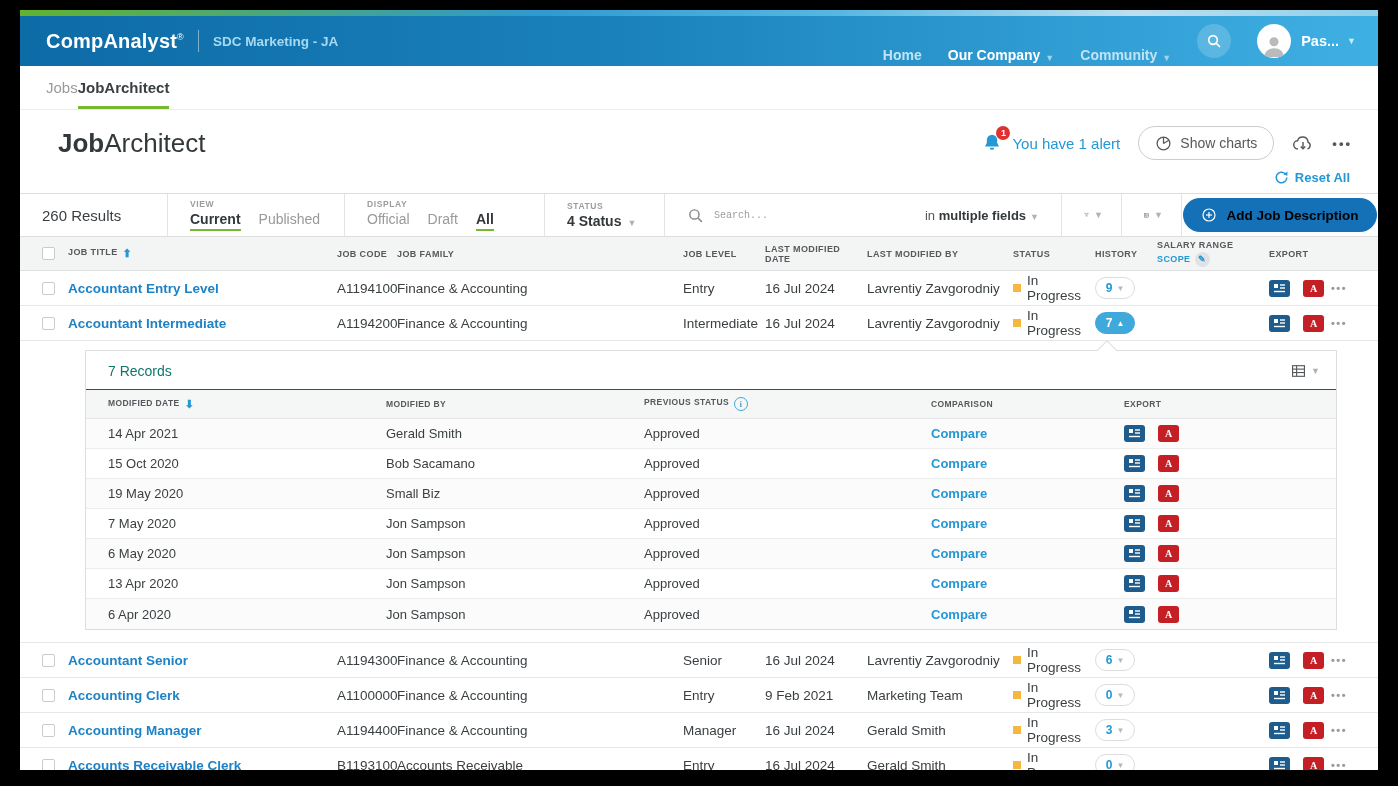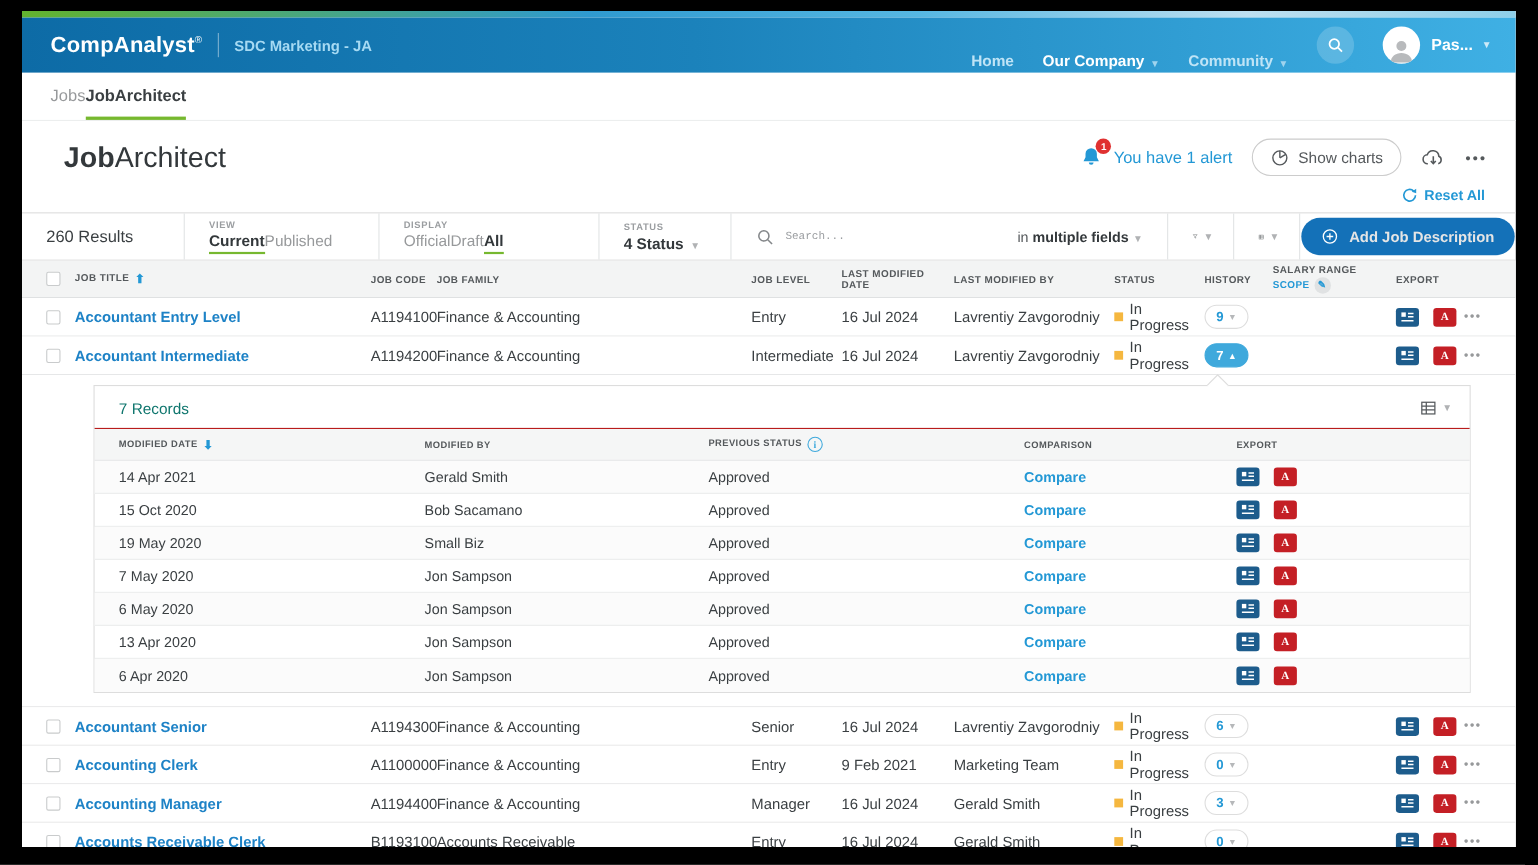--- a/index.html
+++ b/index.html
@@ -44,35 +44,35 @@
   .icon-btn { color:#55595c; cursor:pointer; display:flex; align-items:center; }
   .more-dots { color:#55595c; font-size:13px; letter-spacing:2px; font-weight:bold; cursor:pointer; }
   .reset-row { display:flex; justify-content:flex-end; padding:10px 28px 8px 0; }
   .reset-link { display:flex; align-items:center; gap:6px; color:#2398d5; font-size:13px; font-weight:bold; cursor:pointer; }
 
   
   .toolbar { height:44px; border-top:1px solid #ddd; border-bottom:1px solid #ddd; display:flex; align-items:stretch; }
   .tb-sec { display:flex; flex-direction:column; justify-content:center; border-right:1px solid #e2e4e5; padding:0 18px 0 22px; }
   .tb-label { font-size:8.5px; font-weight:bold; letter-spacing:.6px; color:#9a9da0; margin-bottom:2px; }
   .tb-results { justify-content:center; font-size:15px; color:#3a3f42; width:148px; }
-  .tb-opts { display:flex; gap:0; font-size:14px; align-items:baseline; }
+  .tb-opts { display:flex; gap:18px; font-size:14px; align-items:baseline; }
   .opt { color:#97999b; cursor:pointer; padding-bottom:2px; border-bottom:2px solid transparent; }
   .opt.active { color:#33383b; font-weight:bold; border-bottom-color:#76b82f; }
   .tb-status-val { font-size:14px; color:#33383b; font-weight:bold; cursor:pointer; }
   .tb-status-val .caret { font-size:9px; color:#b0b2b4; margin-left:6px; font-weight:normal; }
   .tb-search { flex:1; flex-direction:row; align-items:center; display:flex; gap:10px; }
   .tb-search input { border:none; outline:none; font-size:10px; color:#3a3f42; flex:1; font-family:Liberation Mono, monospace; }
   .tb-search input::placeholder { color:#9a9da0; }
   .scope { font-size:13px; color:#55595c; white-space:nowrap; cursor:pointer; margin-right:4px; }
   .scope b { color:#33383b; }
   .scope .caret { font-size:9px; color:#b0b2b4; margin-left:4px; }
   .tb-icon { width:60px; flex-direction:row; align-items:center; justify-content:center; display:flex; gap:5px; color:#55595c; cursor:pointer; }
   .tb-icon .caret { font-size:9px; color:#b0b2b4; }
   .tb-add { border-right:none; flex-direction:row; align-items:center; justify-content:center; width:196px; padding:0; }
-  .add-btn { display:flex; align-items:center; gap:9px; background:#1471b8; color:#e5e5e5; font-size:13.5px; font-weight:bold; border:none; border-radius:17px; height:34px; padding:0 18px; cursor:pointer; font-family:"Liberation Sans",sans-serif; }
+  .add-btn { display:flex; align-items:center; gap:9px; background:#1471b8; color:#000000; font-size:13.5px; font-weight:bold; border:none; border-radius:17px; height:34px; padding:0 18px; cursor:pointer; font-family:"Liberation Sans",sans-serif; }
 
   
   .grid { display:grid; grid-template-columns:26px 269px 60px 286px 82px 102px 146px 82px 62px 112px 62px 40px; align-items:center; padding-left:22px; }
   .thead { height:34px; background:#f3f4f4; border-bottom:1px solid #dfe1e2; font-size:9px; font-weight:bold; letter-spacing:.4px; color:#55595c; }
   .th { display:flex; align-items:flex-start; gap:5px; }
   .sort-up, .sort-down { color:#2398d5; font-size:11px; font-weight:bold; }
   .th-salary { flex-direction:column; gap:1px; align-items:flex-start; line-height:1.2; }
   .scope-line { display:flex; align-items:center; gap:4px; color:#2398d5; cursor:pointer; }
   .pencil-circle { width:15px; height:15px; border-radius:50%; background:#e0e2e3; color:#2398d5; font-size:9px; display:flex; align-items:center; justify-content:center; }
   .row { height:35px; border-bottom:1px solid #e6e7e8; font-size:13.5px; color:#3a3f42; background:#fff; }

